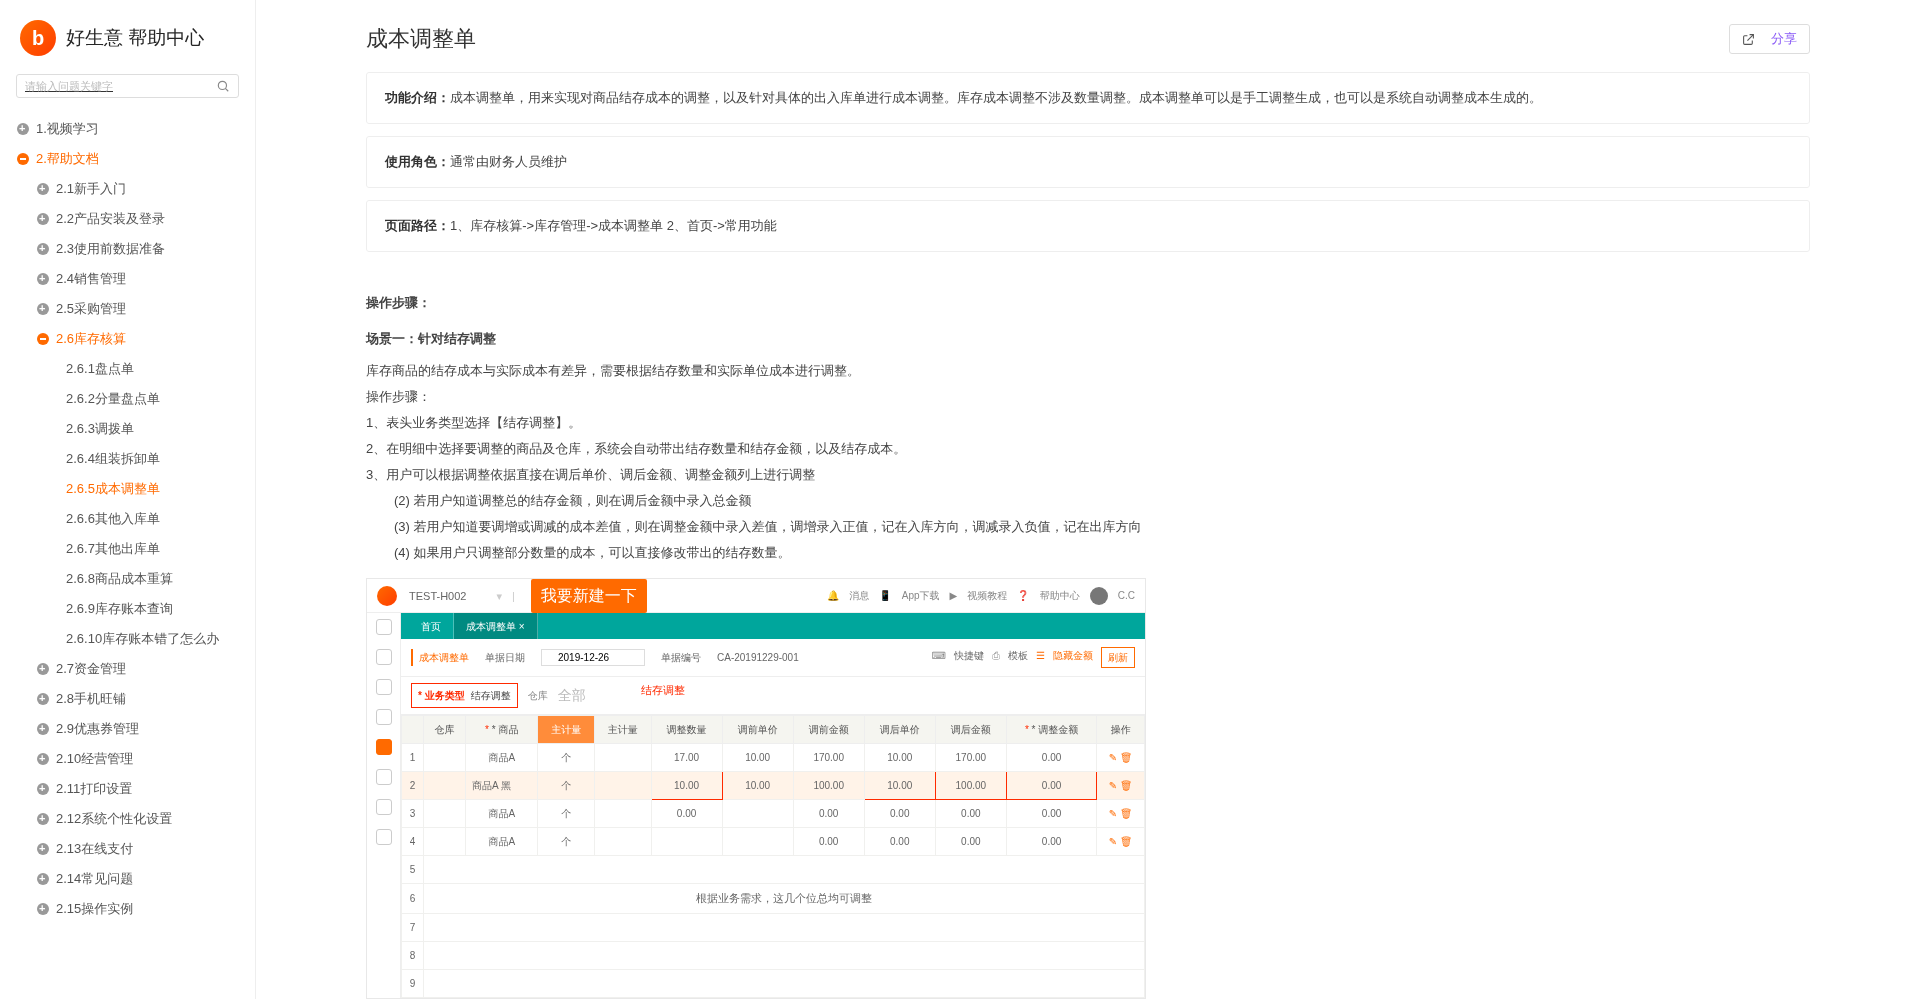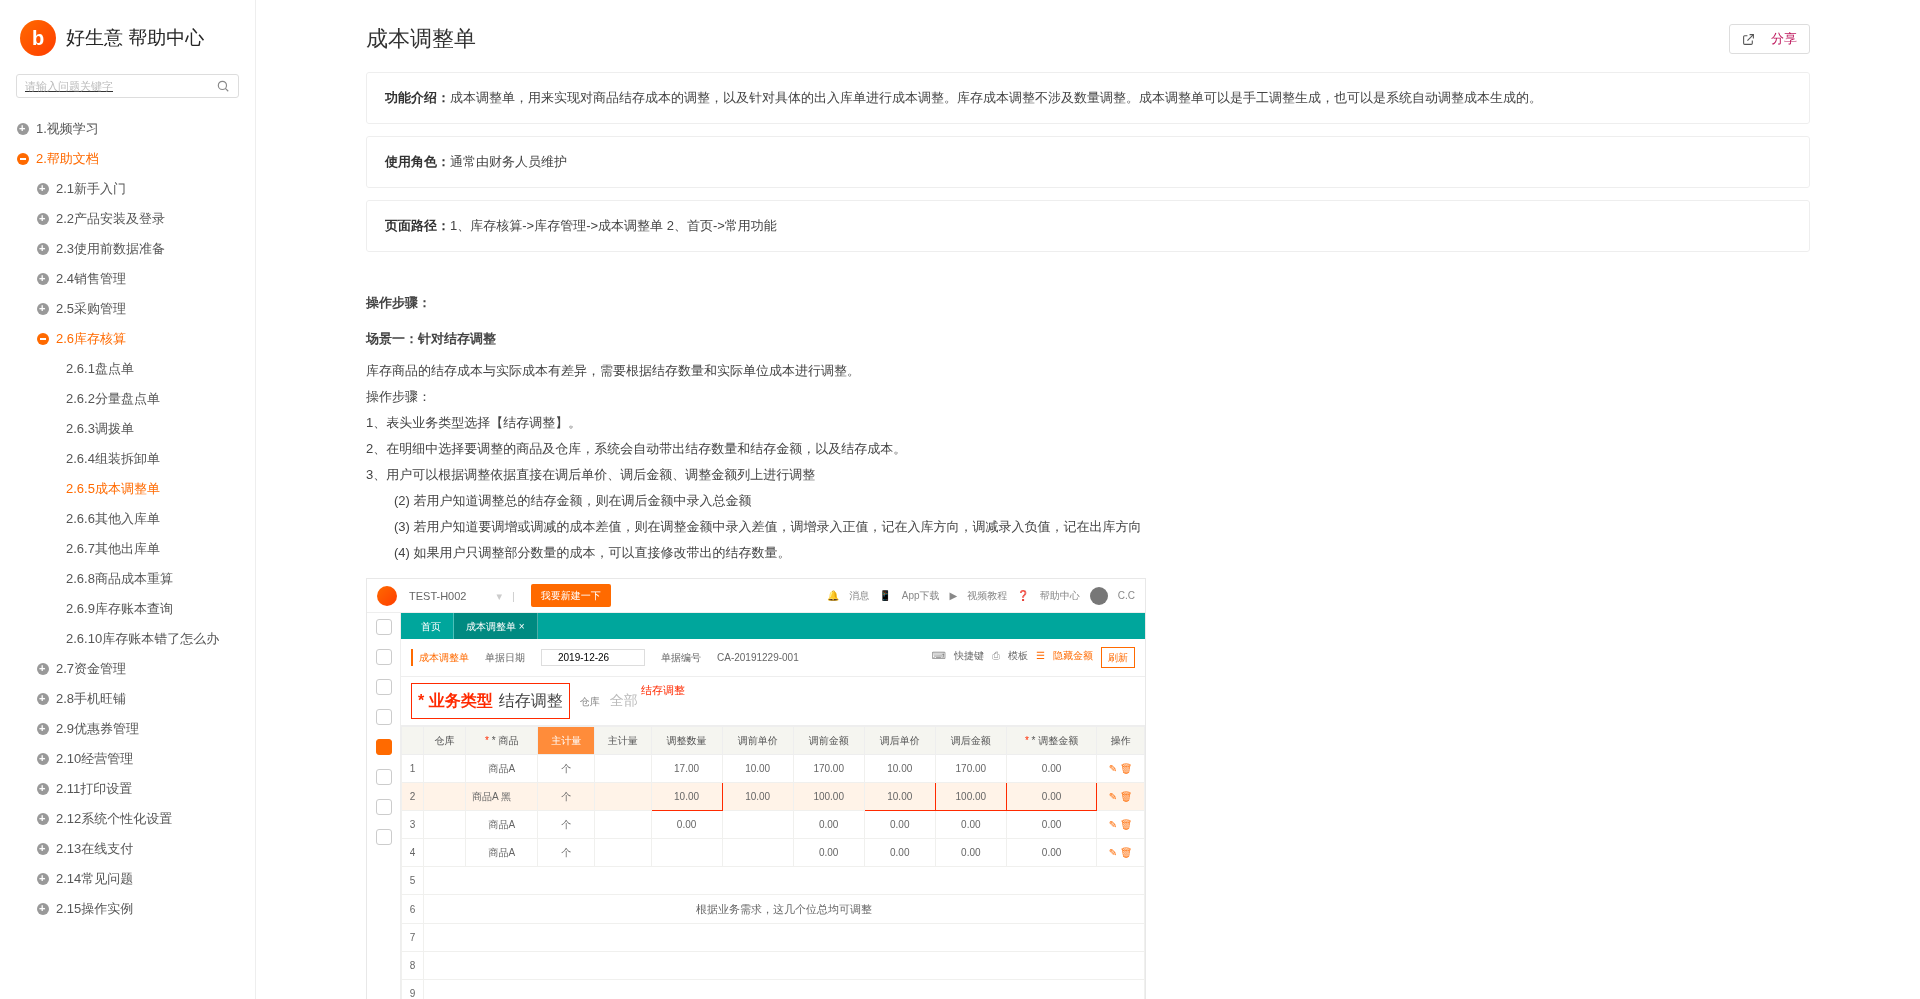--- a/index.html
+++ b/index.html
@@ -27,55 +27,55 @@
 .minus::after { content:""; position:absolute; top:5px; left:3px; width:6px; height:2px; background:#fff; }
 .nav .lvl1 { padding-left: 16px; font-weight:500; }
 .nav .lvl2 { padding-left: 36px; }
 .nav .lvl3 { padding-left: 66px; }
 .nav .expanded { color: #ff6a00; }
 .nav .active { color: #ff6a00; }
 
 .main { flex: 1; overflow-y: auto; padding: 24px 110px 24px 110px; }
 .page-head { display:flex; justify-content:space-between; align-items:center; margin-bottom:18px; }
 .page-title { font-size: 22px; font-weight: 500; }
-.share-btn { border:1px solid #ddd; padding:5px 12px; border-radius:3px; font-size:13px; color:#be185d; display:flex; align-items:center; gap:16px; cursor:pointer; }
+.share-btn { border:1px solid #ddd; padding:5px 12px; border-radius:3px; font-size:13px; color:#8b5cf6; display:flex; align-items:center; gap:16px; cursor:pointer; }
 .share-icon-svg { width:13px; height:13px; stroke:#555; fill:none; stroke-width:2; }
 
 .box { border:1px solid #eee; border-radius:3px; padding:14px 18px; margin-bottom:12px; font-size:13px; line-height:1.7; color:#444; }
 .box strong, .label { font-weight:600; color:#333; }
 
 .section-title { font-weight:600; margin:14px 0 8px; }
 .content-p { font-size:13px; line-height:2; color:#444; }
 .indent1 { padding-left: 28px; }
 
 .screenshot { margin-top:12px; border:1px solid #e8e8e8; width:100%; max-width:780px; background:#f9f9f8; }
 .ss-top { height:34px; background:#fff; border-bottom:1px solid #eee; display:flex; align-items:center; padding:0 10px; font-size:11px; color:#888; }
 .ss-top .tselect { color:#666; margin-right:20px; }
 .ss-top .oright { margin-left:auto; display:flex; gap:10px; align-items:center; }
 .ss-top .oright span { font-size:10px; }
-.ss-orange-btn { background:#ff6a00; color:#fff; padding:3px 10px; border-radius:2px; font-size:10px; }
+.ss-orange-btn { background:#ff6a00; color:#fff; padding:3px 10px; border-radius:2px; font-size:16px; }
 .ss-logo { width:20px; height:20px; border-radius:50%; background:linear-gradient(135deg,#ff6a00,#ff3d00); margin-right:12px; }
 .ss-avatar { width:18px; height:18px; border-radius:50%; background:#777; }
 
 .ss-body { display:flex; }
 .ss-left { width:34px; background:#fff; border-right:1px solid #eee; display:flex; flex-direction:column; align-items:center; padding-top:6px; gap:14px; }
 .ss-left .licon { width:16px; height:16px; border:1px solid #ccc; border-radius:3px; }
 .ss-left .licon.active { background:#ff6a00; border-color:#ff6a00; }
 
 .ss-main { flex:1; }
 .ss-tabs { background:#00a69c; height:26px; display:flex; align-items:center; padding:0 8px; color:#fff; font-size:10px; }
 .ss-tabs .tab { padding:0 12px; border-right:1px solid rgba(255,255,255,.3); height:100%; display:flex; align-items:center;}
 .ss-tabs .tab.act { background:#008a81; }
 
 .ss-form { background:#fff; padding:8px 10px; font-size:10px; color:#666; display:flex; gap:16px; align-items:center; border-bottom:1px solid #eee; }
 .ss-form .crumb { color:#ff6a00; border-left:2px solid #ff6a00; padding-left:6px; }
 .ss-form input { border:1px solid #ddd; padding:2px 16px; font-size:10px; width:104px; }
 .ss-form .tright { margin-left:auto; display:flex; gap:8px; }
 .ss-form2 { background:#fff; padding:6px 10px; border-bottom:1px solid #eee; display:flex; align-items:center; gap:10px; position:relative; }
-.redbox1 { border:1.5px solid #ff2a00; padding:3px 6px; font-size:16px; display:flex; align-items:center; gap:6px; }
+.redbox1 { border:1.5px solid #ff2a00; padding:3px 6px; font-size:10px; display:flex; align-items:center; gap:6px; }
 .redlabel { color:#ff2a00; font-weight:600; }
 .redtext-ann { position:absolute; color:#ff2a00; font-size:11px; font-weight:500; left:240px; top:4px; }
 
 table.ss-tbl { width:100%; border-collapse:collapse; font-size:10px; background:#fff; }
 table.ss-tbl th { background:#f5f5f0; padding:5px 4px; border:1px solid #eee; color:#555; font-weight:500; text-align:center; }
 table.ss-tbl th.star::before { content:"* "; color:#ff2a00; }
 table.ss-tbl td { padding:5px 4px; border:1px solid #f0f0ee; text-align:center; color:#666; height:22px; }
 table.ss-tbl th.orange { background:#ff8c3a; color:#fff; }
 table.ss-tbl tr.hl td { background:#fff3e8; }
 .cell-redbox { border:1.5px solid #ff2a00 !important; }

